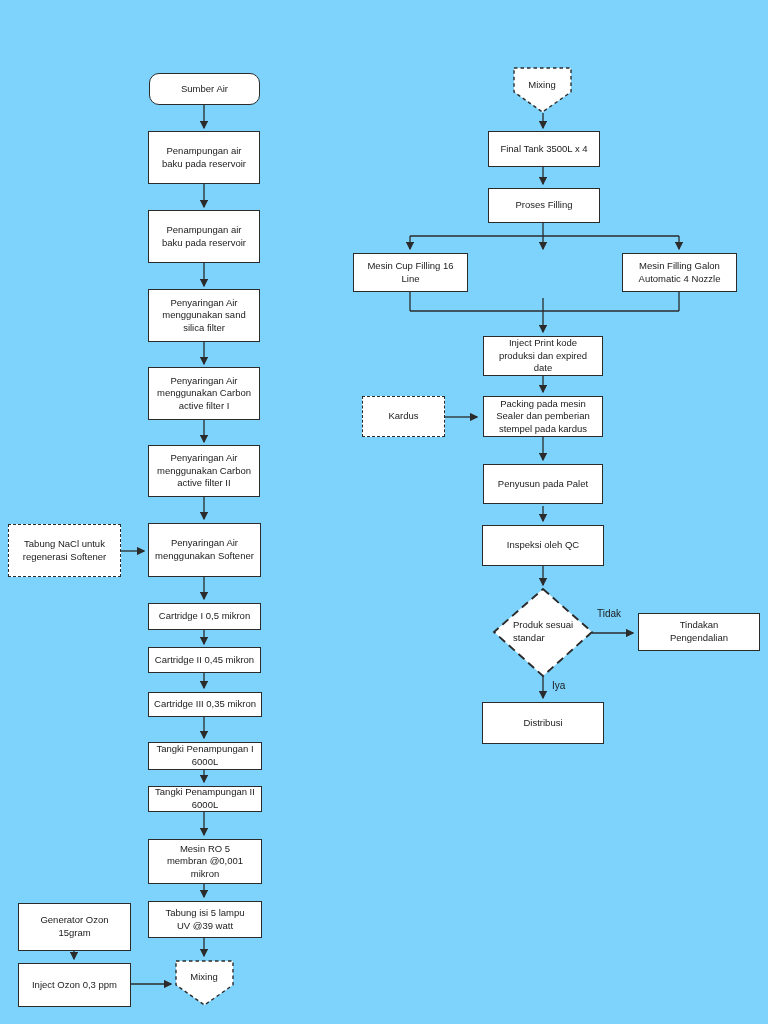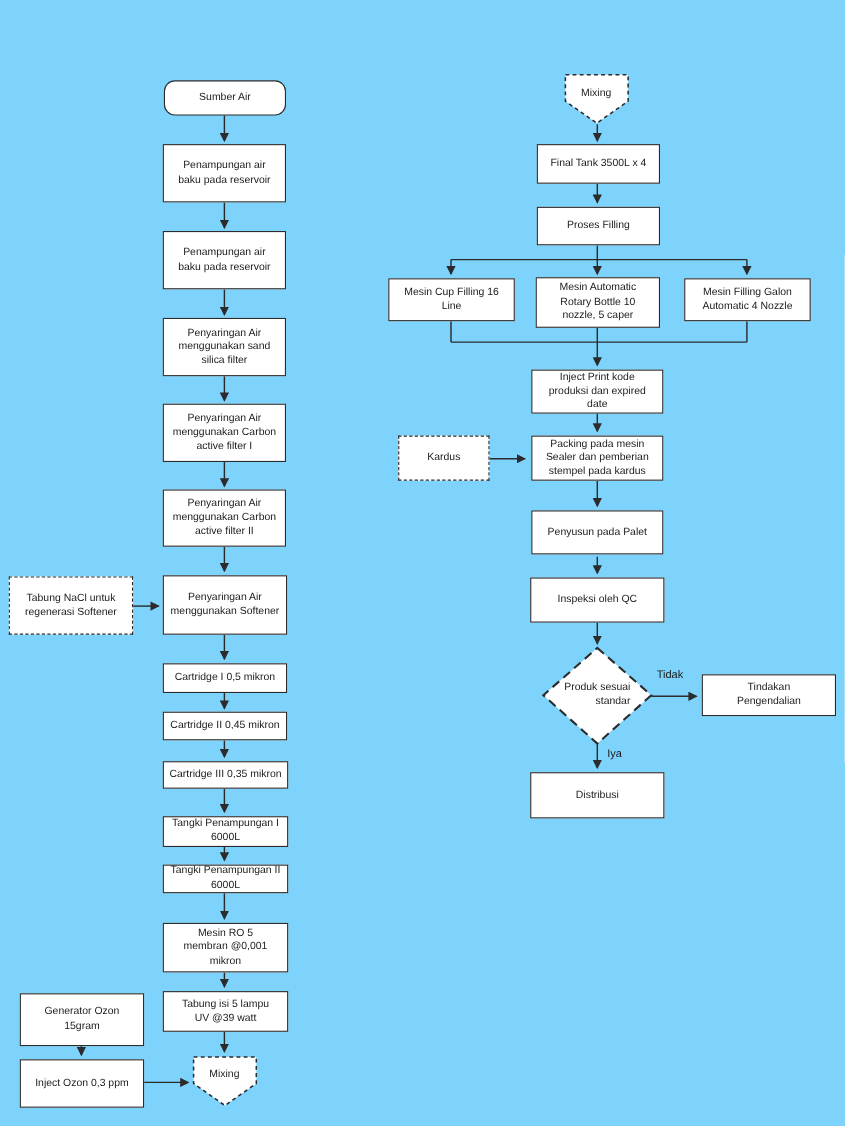--- a/index.html
+++ b/index.html
@@ -10,21 +10,21 @@
   #wires{position:absolute;left:0;top:0;width:768px;height:1024px;}
   .node{
     position:absolute;box-sizing:border-box;background:#ffffff;
     border:1.4px solid #2b2b2b;display:flex;align-items:center;justify-content:center;
     text-align:center;font-size:9.5px;line-height:1.32;white-space:pre-line;padding:1px 3px;
   }
   .rounded{border-radius:10px;}
   .dashedbox{border:1.4px dashed #2b2b2b;}
   .shape-label{
     position:absolute;display:flex;align-items:center;justify-content:center;
-    text-align:right;font-size:9.5px;line-height:1.32;white-space:pre-line;
+    text-align:left;font-size:9.5px;line-height:1.32;white-space:pre-line;
     background:transparent;border:none;
   }
   .edge-label{
     position:absolute;font-size:10px;background:transparent;white-space:nowrap;
   }
 </style>
 </head>
 <body>
 
 <div id="page">
@@ -136,23 +136,20 @@
 
   <div class="shape-label" style="left:514px;top:70px;width:56px;height:30px">Mixing</div>
 
   <div class="node" style="left:488px;top:131px;width:112px;height:36px">Final Tank 3500L x 4</div>
 
   <div class="node" style="left:488px;top:188px;width:112px;height:35px">Proses Filling</div>
 
   <div class="node" style="left:353px;top:253px;width:115px;height:39px">Mesin Cup Filling 16
 Line</div>
 
-  <div class="node" style="left:487px;top:252px;width:113px;height:46px">Mesin Automatic
-Rotary Bottle 10
-nozzle, 5 caper</div>
 
   <div class="node" style="left:622px;top:253px;width:115px;height:39px">Mesin Filling Galon
 Automatic 4 Nozzle</div>
 
   <div class="node" style="left:483px;top:336px;width:120px;height:40px">Inject Print kode
 produksi dan expired
 date</div>
 
   <div class="node" style="left:483px;top:396px;width:120px;height:41px">Packing pada mesin
 Sealer dan pemberian

